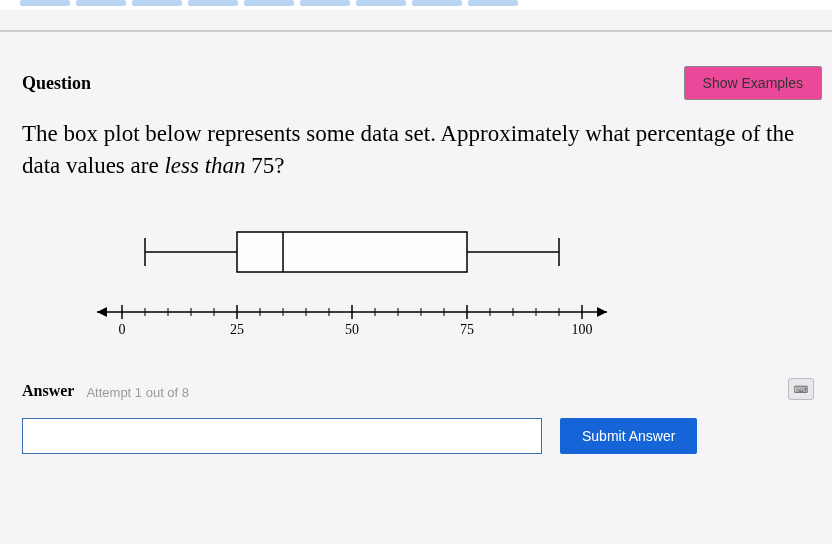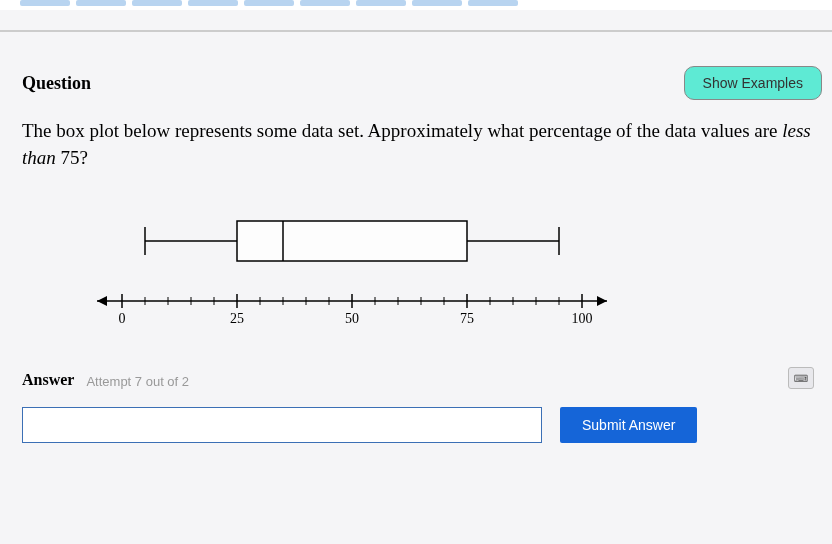--- a/index.html
+++ b/index.html
@@ -37,30 +37,30 @@
       align-items: center;
       margin-bottom: 18px;
     }
     .question-label {
       font-weight: bold;
       font-size: 18px;
       color: #000;
     }
     .show-examples-btn {
       border: 1px solid #888;
-      background: #5eead4;
+      background: #ec4899;
       padding: 8px 18px;
       font-family: Arial, sans-serif;
       font-size: 14px;
       color: #333;
       cursor: pointer;
-      border-radius: 10px;
+      border-radius: 2px;
     }
     .question-text {
-      font-size: 19px;
+      font-size: 23px;
       line-height: 1.4;
       color: #000;
       margin-bottom: 30px;
     }
     .italic { font-style: italic; }
     
     .boxplot-area {
       margin: 0 0 30px 60px;
       width: 560px;
     }
@@ -190,21 +190,21 @@
         <line x1="63" y1="26" x2="63" y2="54" stroke="#000" stroke-width="1.5"></line>
         <line x1="477" y1="26" x2="477" y2="54" stroke="#000" stroke-width="1.5"></line>
         <rect x="155" y="20" width="230" height="40" fill="#fdfdfd" stroke="#000" stroke-width="1.5"></rect>
         <line x1="201" y1="20" x2="201" y2="60" stroke="#000" stroke-width="1.5"></line>
       </svg>
   </div>
 
   <div class="answer-section">
     <div class="answer-row">
       <span class="answer-label">Answer</span>
-      <span class="attempt-text">Attempt 7 out of 2</span>
+      <span class="attempt-text">Attempt 1 out of 8</span>
       <span class="keypad-icon">⌨</span>
     </div>
     <div class="input-row">
       <input class="answer-input" type="text" value="" style="">
       <button class="submit-btn">Submit Answer</button>
     </div>
   </div>
 
 </div>
 

